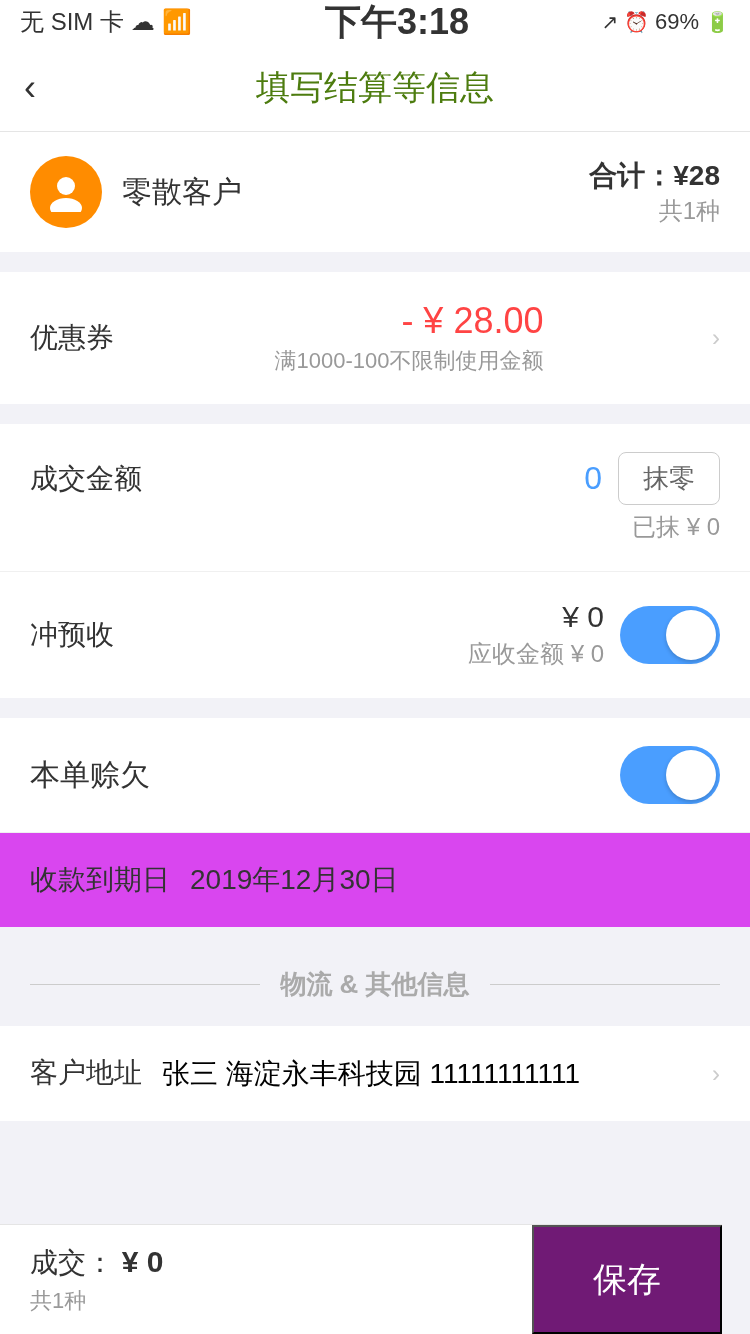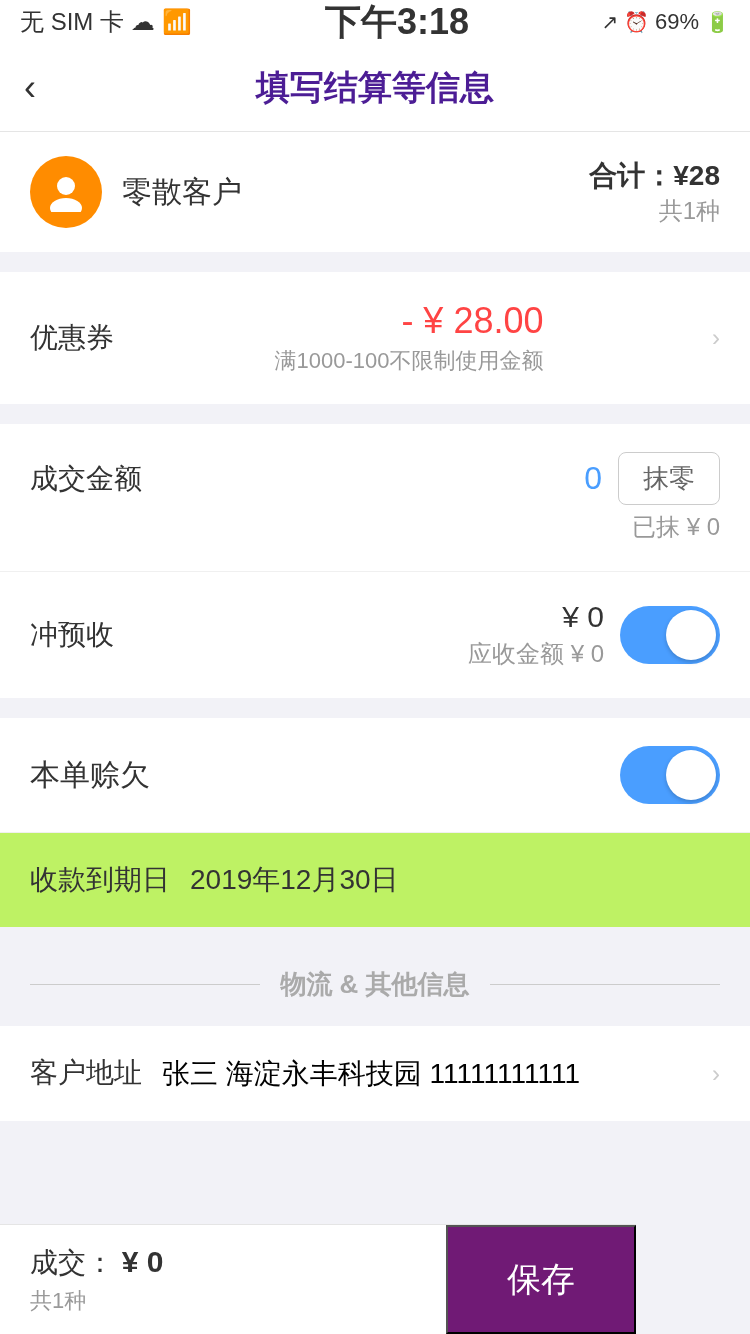--- a/index.html
+++ b/index.html
@@ -41,22 +41,22 @@
     }
     .nav-back {
       position: absolute;
       left: 24px;
       font-size: 36px;
       color: #333;
       cursor: pointer;
     }
     .nav-title {
       font-size: 34px;
-      font-weight: 700;
-      color: #4c1d95;
+      font-weight: 400;
+      color: #4d7c0f;
     }
 
     
     .section {
       background: #fff;
       margin-bottom: 0;
     }
     .divider {
       height: 20px;
       background: #f2f2f7;
@@ -179,21 +179,21 @@
       padding: 28px 30px;
       display: flex;
       align-items: center;
       justify-content: space-between;
       min-height: 100px;
     }
     .debt-label { font-size: 30px; color: #333; }
 
     
     .due-date-section {
-      background: #bef264;
+      background: #d946ef;
       padding: 28px 30px;
       border-top: 1px solid #f0f0f0;
     }
     .due-date-row { display: flex; align-items: center; gap: 20px; }
     .due-date-label { font-size: 28px; color: #333; }
     .due-date-value { font-size: 28px; color: #333; }
 
     
     .logistics-divider {
       background: #f2f2f7;
@@ -222,21 +222,21 @@
     }
     .address-left { display: flex; align-items: flex-start; gap: 20px; }
     .address-label { font-size: 28px; color: #333; flex-shrink: 0; }
     .address-value { font-size: 28px; color: #000000; line-height: 1.4; flex: 1; }
 
     
     .bottom-bar {
       position: fixed;
       bottom: 0;
       left: 0;
-      width: 636px;
+      width: 722px;
       height: 110px;
       background: #fff;
       display: flex;
       align-items: stretch;
       border-top: 1px solid #e5e5e5;
     }
     .bottom-info {
       flex: 1;
       display: flex;
       flex-direction: column;

